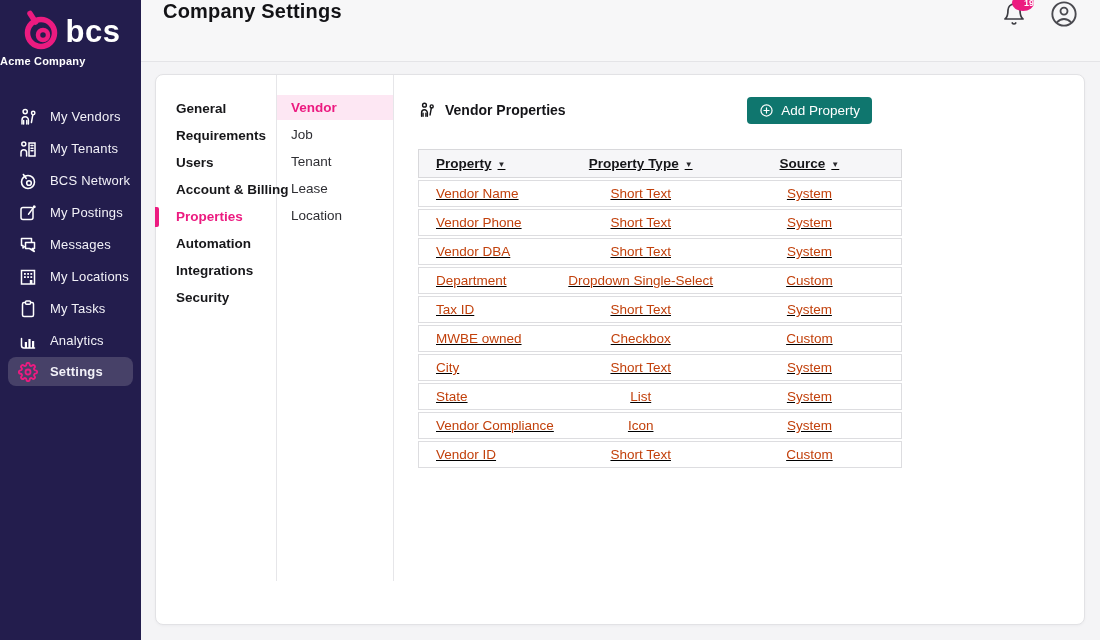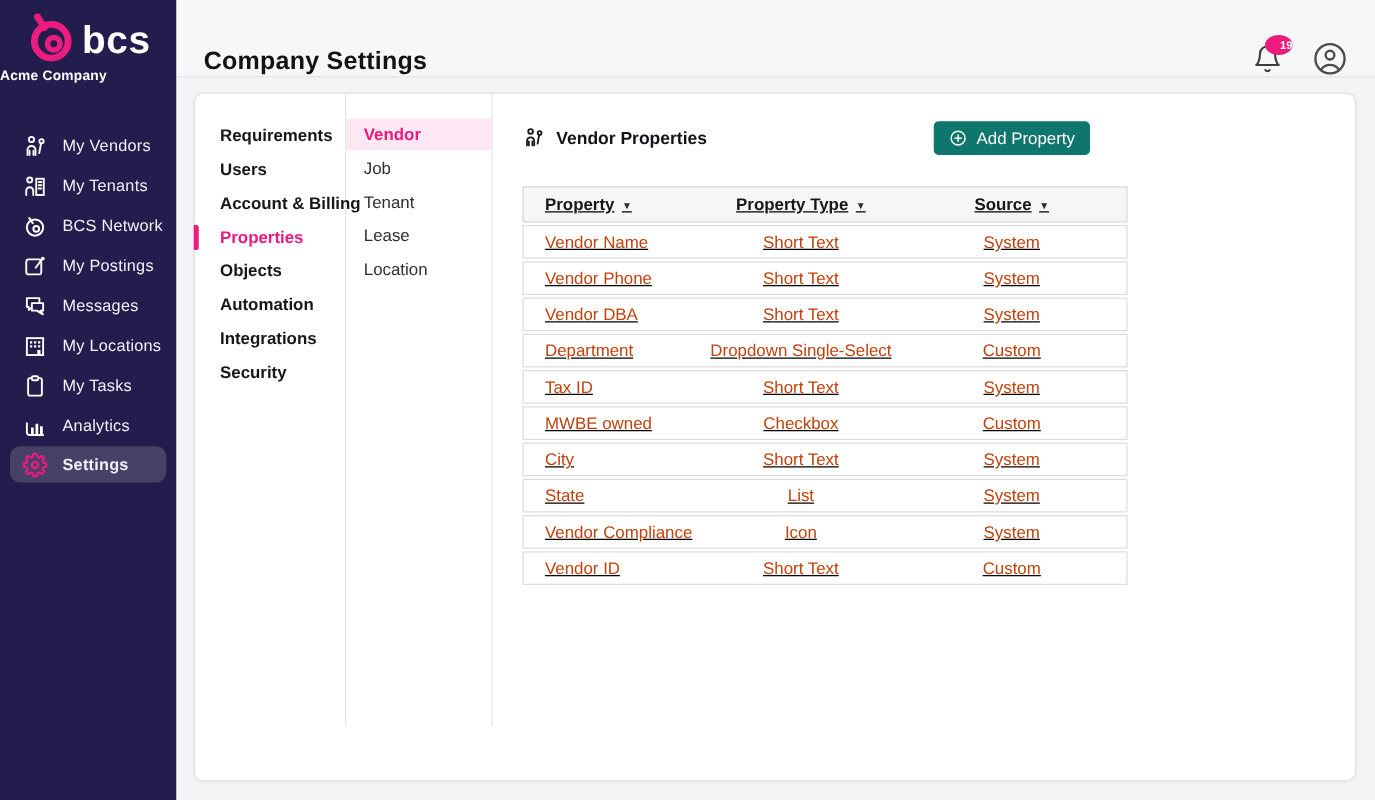--- a/index.html
+++ b/index.html
@@ -36,21 +36,21 @@
     background: #474168; border-radius: 8px;
     margin: 0 8px 1px 8px; padding-left: 10px; height: 29px;
     font-weight: bold;
   }
   .side-item.active .side-icon { color: #ec1b80; }
 
   
   .topbar {
     position: absolute; left: 141px; top: 0; right: 0; height: 62px;
     background: #f7f7f8; border-bottom: 1px solid #e4e4e7;
-    display: flex; align-items: flex-end; padding: 0 22px;
+    display: flex; align-items: flex-start; padding: 0 22px;
   }
   .page-title { font-size: 20px; font-weight: bold; color: #131316; letter-spacing: 0.2px; }
   .topbar-right { margin-left: auto; display: flex; align-items: center; gap: 24px; }
   .bell-wrap { position: relative; width: 24px; height: 24px; cursor: pointer; color: #3c3c42; }
   .badge {
     position: absolute; top: -7px; right: -8px;
     min-width: 16px; height: 16px; border-radius: 50%;
     background: #ec1b80; color: #fff;
     font-size: 9px; font-weight: bold;
     display: flex; align-items: center; justify-content: center; padding-left: 12px;
@@ -232,25 +232,25 @@
       <circle cx="12" cy="12" r="10"></circle>
       <circle cx="12" cy="9.5" r="3"></circle>
       <path d="M6.2 19a7.5 7.5 0 0 1 11.6 0"></path>
     </svg>
   </div>
 </header>
 
 <main class="card">
 
   <div class="settings-nav">
+    <div class="nav-item">General</div>
     <div class="nav-item">Requirements</div>
     <div class="nav-item">Users</div>
     <div class="nav-item">Account &amp; Billing</div>
     <div class="nav-item active">Properties</div>
-    <div class="nav-item">Objects</div>
     <div class="nav-item">Automation</div>
     <div class="nav-item">Integrations</div>
     <div class="nav-item">Security</div>
   </div>
 
   <div class="prop-tabs">
     <div class="tab-item active">Vendor</div>
     <div class="tab-item">Job</div>
     <div class="tab-item">Tenant</div>
     <div class="tab-item">Lease</div>

